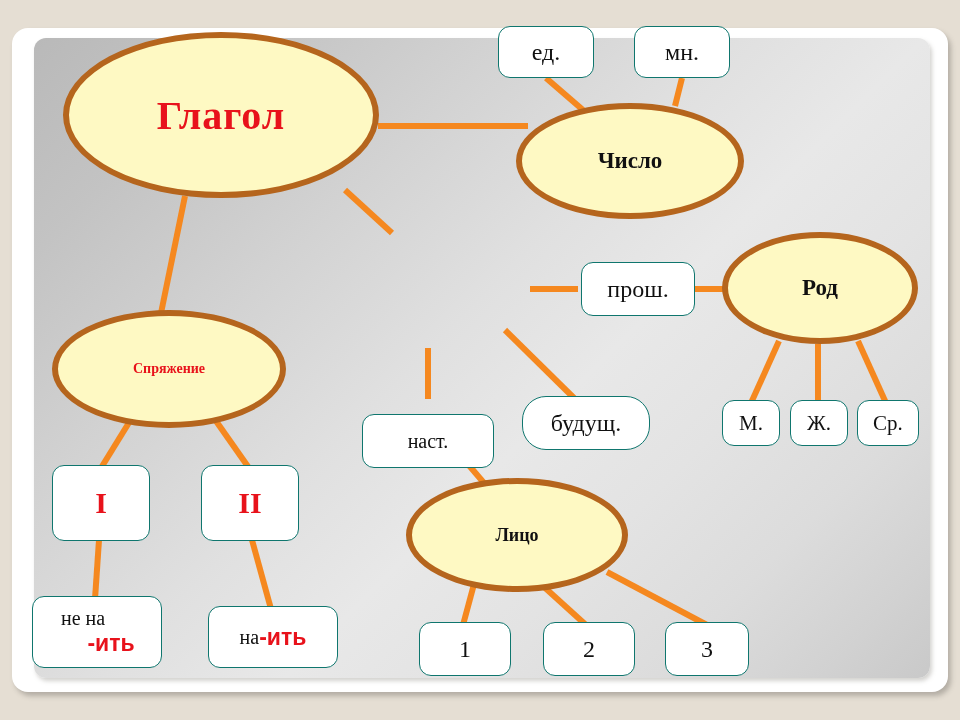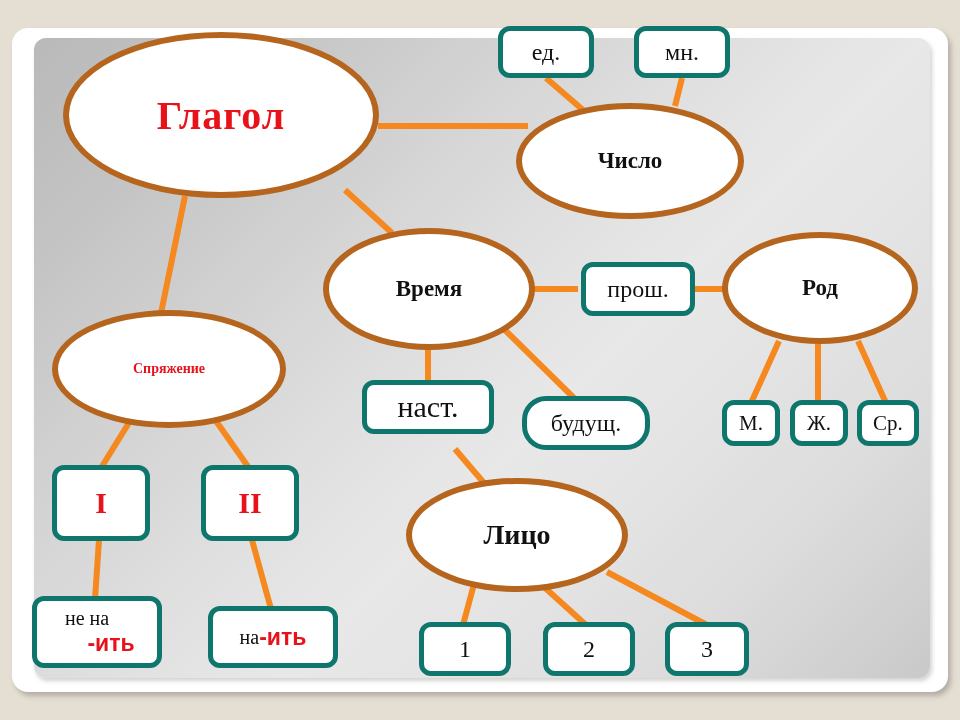--- a/index.html
+++ b/index.html
@@ -26,58 +26,58 @@
                       #e8e8e8 58%, #e3e3e3 70%, #dcdcdc 82%, #d2d2d2 92%, #c9c9c9 100%);
     box-shadow:2px 3px 4px rgba(130,126,118,.35);
   }
 
   
   .links{position:absolute;left:0;top:0;width:960px;height:720px;pointer-events:none;}
 
   
   .ellipse{
     position:absolute;
-    background:#ffffff;
+    background:#fef9c3;
     border:6px solid #b5651d;
     border-radius:50%;
     display:flex;align-items:center;justify-content:center;
     box-sizing:border-box;
     text-align:center;
     font-weight:bold;
     color:#111;
     font-family:"Liberation Serif", serif;
   }
   .ellipse.red{color:#e8121b;}
 
   
   .box{
     position:absolute;
     background:#ffffff;
-    border:5px solid #0f766e;
+    border:1px solid #0f766e;
     border-radius:12px;
     display:flex;align-items:center;justify-content:center;
     box-sizing:border-box;
     text-align:center;
     color:#111;
     font-family:"Liberation Serif", serif;
   }
   .box.redtext{color:#e8121b;font-weight:bold;}
 
   
   #n-glagol{left:63px;  top:32px;  width:316px; height:166px; font-size:40px; letter-spacing:1px;}
   #n-chislo{left:516px; top:103px; width:228px; height:116px; font-size:23px;}
   #n-vremya{left:323px; top:228px; width:212px; height:122px; font-size:23px;}
   #n-rod{   left:722px; top:232px; width:196px; height:112px; font-size:23px;}
   #n-spryazhenie{left:52px; top:310px; width:234px; height:118px; font-size:14px;}
-  #n-litso{ left:406px; top:478px; width:222px; height:114px; font-size:28px;}
+  #n-litso{ left:406px; top:478px; width:222px; height:114px; font-size:18px;}
 
   #b-ed{    left:498px; top:26px;  width:96px;  height:52px;  font-size:24px;}
   #b-mn{    left:634px; top:26px;  width:96px;  height:52px;  font-size:24px;}
   #b-prosh{ left:575px; top:262px; width:114px; height:54px;  font-size:24px;margin-left:6px;}
-  #b-nast{  left:362px; top:380px; width:132px; height:54px;  font-size:30px;}
+  #b-nast{  left:362px; top:414px; width:132px; height:54px;  font-size:20px;}
   #b-budush{left:522px; top:396px; width:128px; height:54px;  font-size:24px;border-radius:24px;}
   #b-m{     left:722px; top:400px; width:58px;  height:46px;  font-size:21px;}
   #b-zh{    left:790px; top:400px; width:58px;  height:46px;  font-size:21px;}
   #b-sr{    left:857px; top:400px; width:62px;  height:46px;  font-size:21px;}
   #b-1{     left:52px;  top:465px; width:98px;  height:76px;  font-size:30px;}
   #b-2{     left:201px; top:465px; width:98px;  height:76px;  font-size:30px;}
   #b-nena{  left:32px;  top:596px; width:130px; height:72px;}
   #b-naity{ left:208px; top:606px; width:130px; height:62px;}
   #b-p1{    left:419px; top:622px; width:92px;  height:54px;  font-size:24px;}
   #b-p2{    left:543px; top:622px; width:92px;  height:54px;  font-size:24px;}
@@ -141,23 +141,20 @@
   </svg>
 
   <div class="ellipse red" id="n-glagol">
     <span>Глагол</span>
   </div>
 
   <div class="ellipse" id="n-chislo">
     <span>Число</span>
   </div>
 
-  <div class="ellipse" id="n-vremya">
-    <span>Время</span>
-  </div>
 
   <div class="ellipse" id="n-rod">
     <span>Род</span>
   </div>
 
   <div class="ellipse red" id="n-spryazhenie">
     <span>Спряжение</span>
   </div>
 
   <div class="ellipse" id="n-litso">

